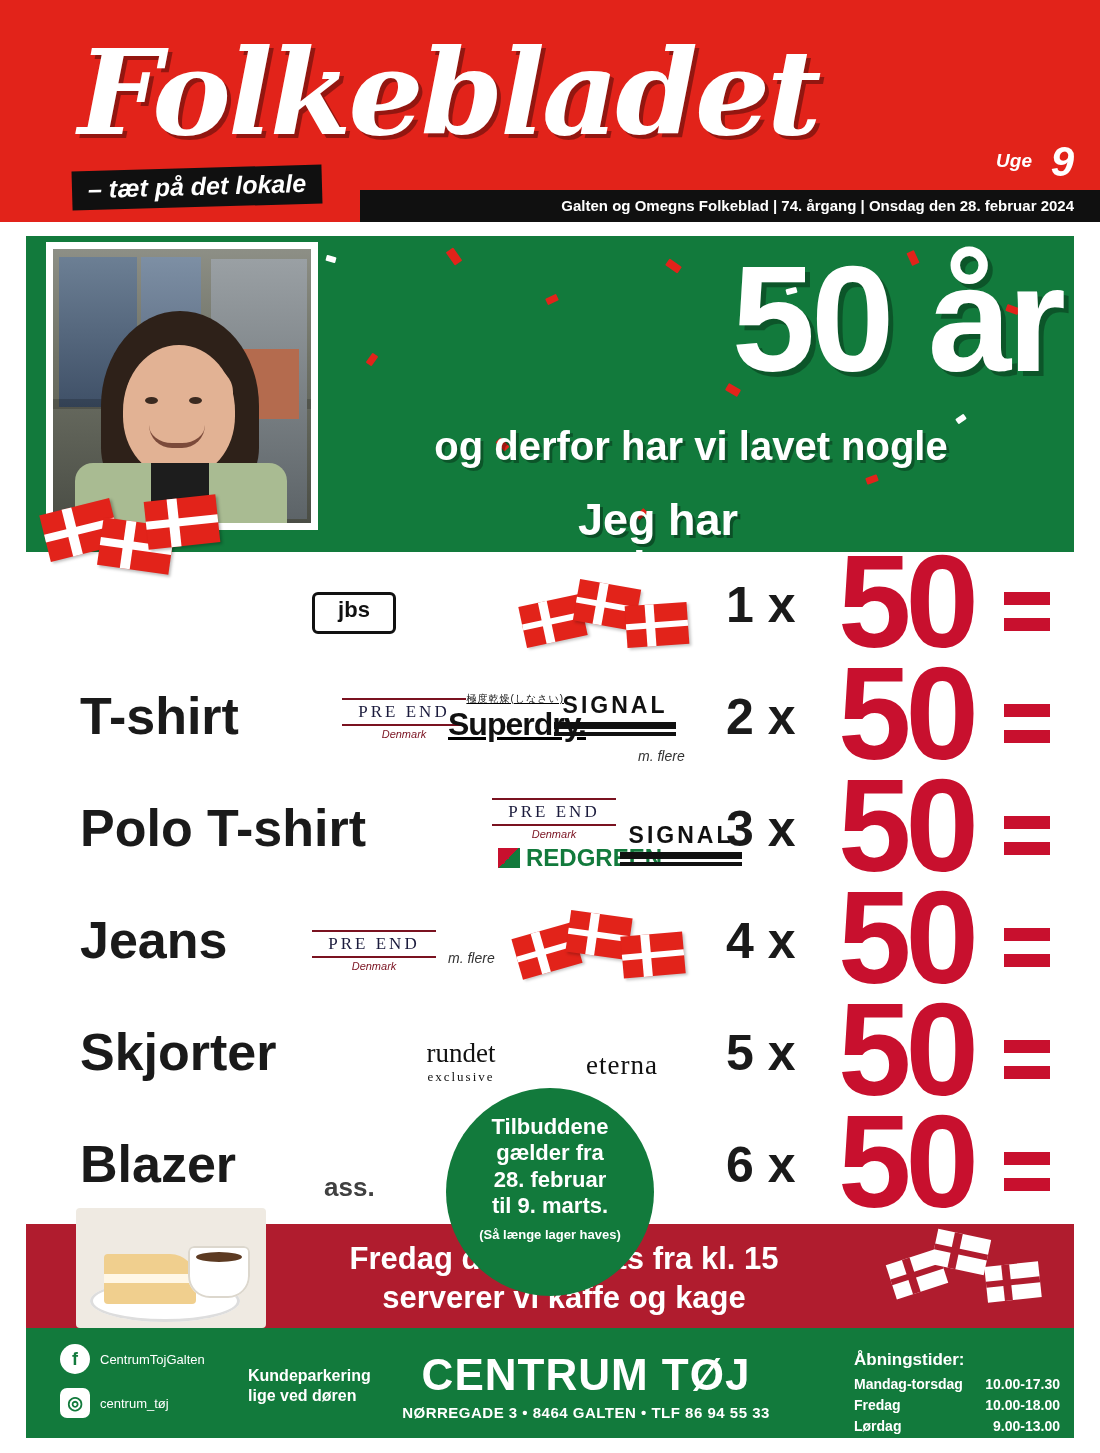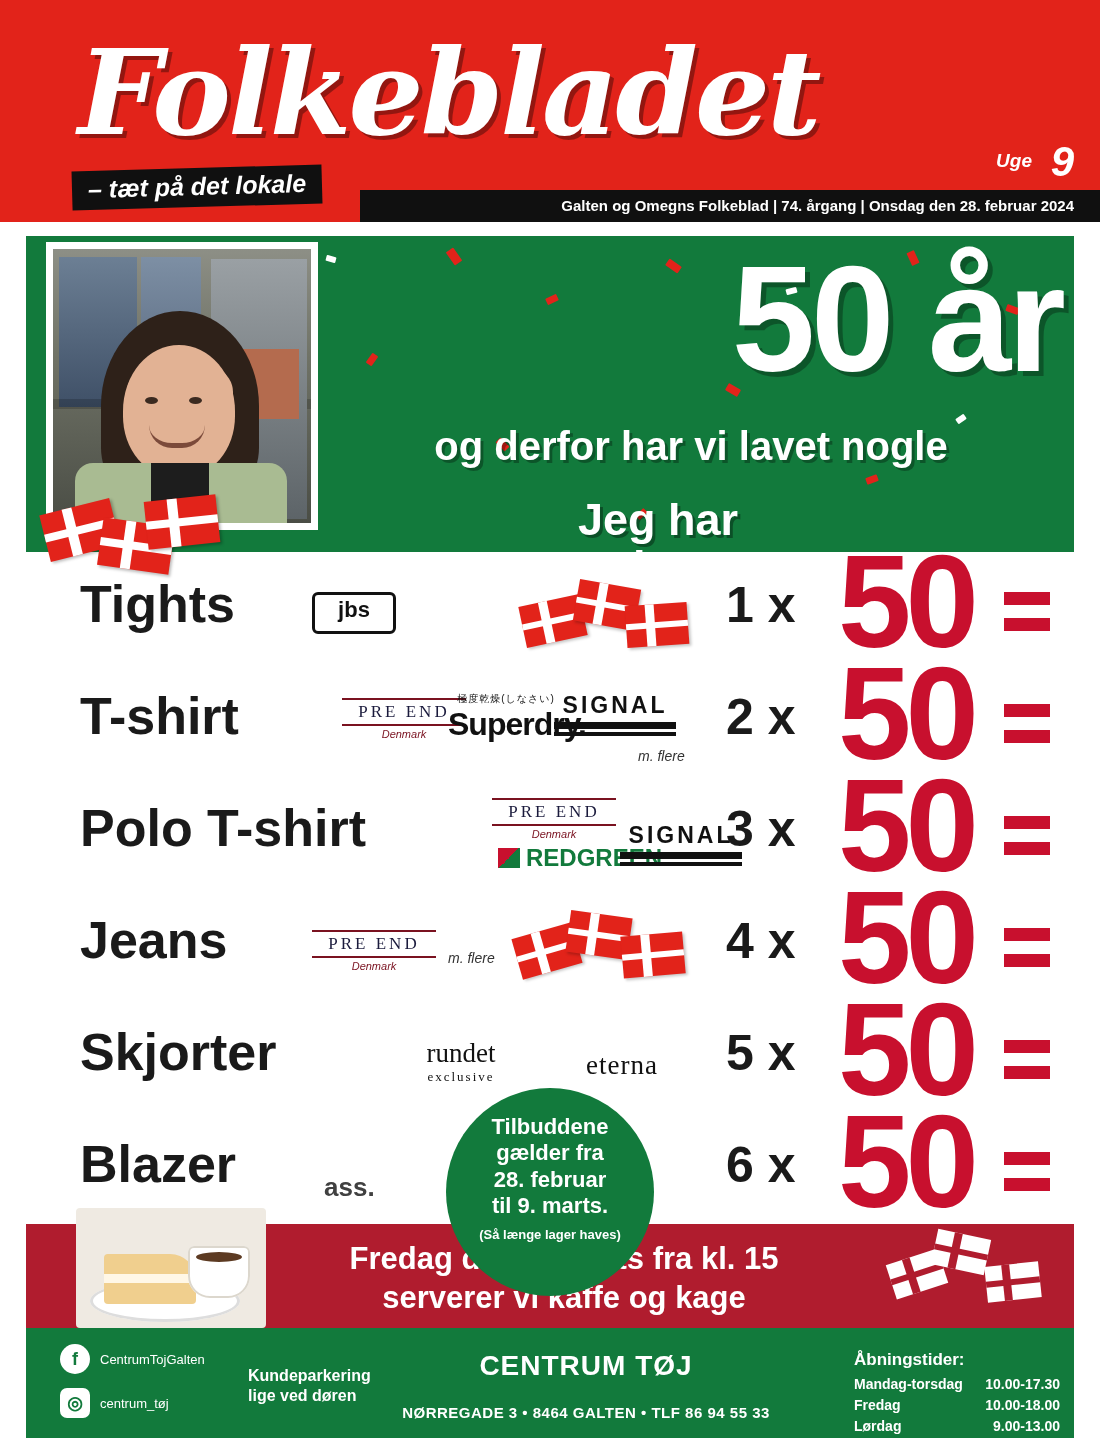--- a/index.html
+++ b/index.html
@@ -134,21 +134,21 @@
   .jbs{
     position:absolute;left:286px;top:40px;width:78px;height:36px;background:#ffffff;
     border:3px solid #111;border-radius:6px;
   }
   .jbs span{display:block;text-align:center;font-family:"Liberation Sans",sans-serif;font-weight:bold;font-size:22px;line-height:30px;color:#111;}
   .preend{
     position:absolute;width:124px;text-align:center;color:#1a1a3c;
   }
   .preend .pe{font-family:"Liberation Serif",serif;font-size:17px;letter-spacing:3px;border-top:2px solid #7a1220;border-bottom:2px solid #7a1220;padding:2px 0;}
   .preend .sub{font-style:italic;font-size:11px;color:#7a1220;margin-top:2px;}
-  .superdry{position:absolute;text-align:center;}
+  .superdry{position:absolute;text-align:right;text-decoration:underline;}
   .superdry .jp{font-size:10px;color:#111;letter-spacing:1px;}
   .superdry .sd{font-size:32px;font-weight:bold;color:#111;letter-spacing:-1px;}
   .signal{position:absolute;text-align:center;}
   .signal .sg{font-size:23px;font-weight:bold;color:#111;letter-spacing:3px;}
   .signal .bar{height:7px;background:#111;margin-top:3px;}
   .signal .bar2{height:4px;background:#111;margin-top:3px;}
   .mflere{position:absolute;font-size:14px;font-style:italic;color:#333;}
   .redgreen{position:absolute;display:flex;align-items:center;gap:6px;}
   .redgreen .sq{width:22px;height:20px;background:linear-gradient(135deg,#c8102e 50%,#127a3c 50%);}
   .redgreen .tx{font-size:24px;font-weight:bold;color:#127a3c;letter-spacing:0px;}
@@ -193,21 +193,21 @@
 
   
   .footer{
     position:absolute;left:26px;top:1328px;width:1048px;height:110px;background:#127a3c;color:#fff;
   }
   .soc{position:absolute;display:flex;align-items:center;gap:10px;}
   .soc .ic{width:30px;height:30px;border-radius:7px;background:#fff;color:#127a3c;display:flex;align-items:center;justify-content:center;font-weight:bold;font-size:18px;}
   .soc .ic.fb{border-radius:50%;}
   .soc .lbl{font-size:13px;}
   .kundeparkering{position:absolute;left:222px;top:38px;font-size:16px;font-weight:bold;line-height:1.25;}
-  .storename{position:absolute;left:350px;top:22px;width:420px;text-align:center;font-size:28px;font-weight:bold;letter-spacing:1px;}
+  .storename{position:absolute;left:350px;top:22px;width:420px;text-align:center;font-size:44px;font-weight:bold;letter-spacing:1px;}
   .storeaddr{position:absolute;left:350px;top:76px;width:420px;text-align:center;font-size:15px;font-weight:bold;letter-spacing:.5px;}
   .hours-title{position:absolute;left:828px;top:22px;font-size:17px;font-weight:bold;}
   .hours{position:absolute;left:828px;top:46px;width:206px;font-size:14px;font-weight:bold;}
   .hours .hr{display:flex;justify-content:space-between;line-height:1.5;}
 </style>
 </head>
 <body>
 
 <div class="page">
 
@@ -270,21 +270,20 @@
 
   <div class="flagcluster-left">
     <div class="flag" style="left:2px;top:14px;transform:rotate(-14deg)"></div>
     <div class="flag" style="left:58px;top:30px;transform:rotate(8deg)"></div>
     <div class="flag" style="left:104px;top:6px;transform:rotate(-6deg)"></div>
   </div>
 
   <div class="offers">
 
     <div class="row" style="top:0px">
-      <div class="name">Tights</div>
       <div class="jbs">
         <span>jbs</span>
       </div>
       <div class="flagmini" style="left:496px;top:28px;width:170px;height:70px;">
         <div class="flag" style="left:0px;top:20px;transform:rotate(-12deg)"></div>
         <div class="flag" style="left:54px;top:4px;transform:rotate(10deg)"></div>
         <div class="flag" style="left:104px;top:24px;transform:rotate(-4deg)"></div>
       </div>
       <div class="qty">1 x</div>
       <div class="price">50</div>

